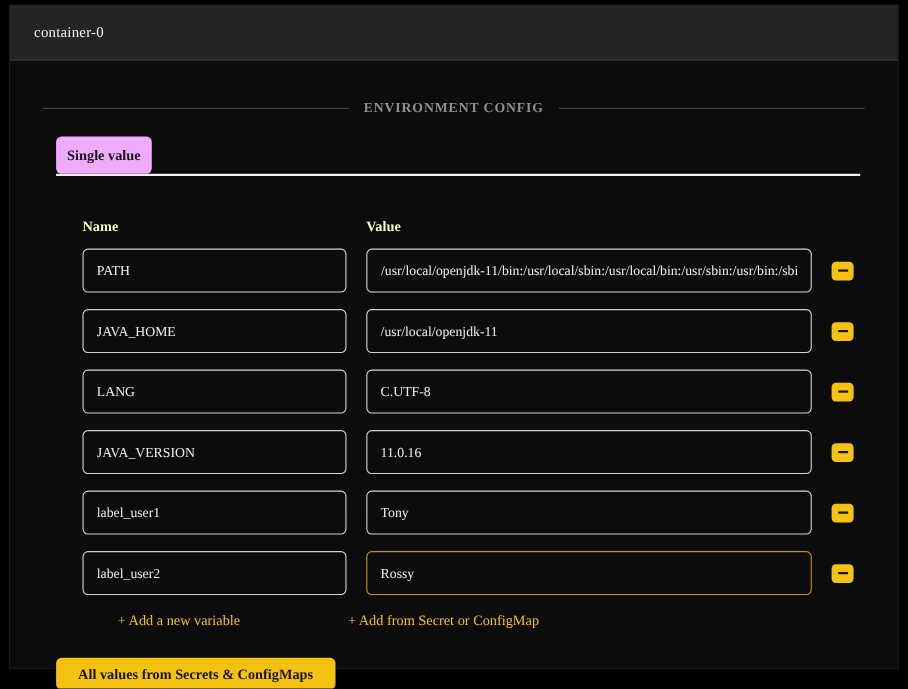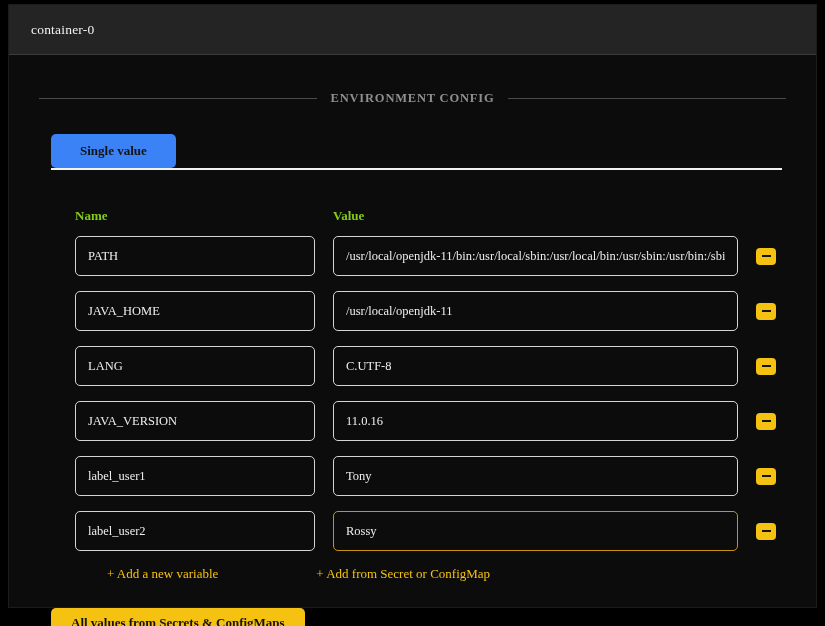--- a/index.html
+++ b/index.html
@@ -2,31 +2,31 @@
 <html><head>
 <meta charset="utf-8">
 <style>
   * { box-sizing: border-box; margin: 0; padding: 0; }
   html, body { width: 825px; height: 626px; background: #000; font-family: "Liberation Sans", sans-serif; overflow: hidden; }
   .window { margin: 4px 8px 0 8px; background: #0c0c0c; height: 604px; border: 1px solid #1c1c1c; display: flex; flex-direction: column; font-family: Liberation Serif, serif; }
   .panel-header { background: #242424; height: 50px; display: flex; align-items: center; padding: 0 22px; border-bottom: 1px solid #3a3a3a; flex: 0 0 auto; }
   .panel-title { color: #f2f2f2; font-size: 13.5px; letter-spacing: .2px; }
   .content { padding: 36px 30px 0 30px; flex: 1 1 auto; }
 
-  .section-heading { display: flex; align-items: center; gap: 14px; margin-bottom: 28px; }
+  .section-heading { display: flex; align-items: center; gap: 14px; margin-bottom: 18px; }
   .section-heading .line { flex: 1; height: 1px; background: #4a4a4a; }
   .heading-text { color: #8f8f8f; font-size: 12.5px; font-weight: 700; letter-spacing: .8px; }
 
   .tab-row { padding-left: 12px; }
-  .tab-btn { background: #3b82f6; color: #141414; border: none; border-radius: 5px; height: 34px; padding: 0 29px; font-size: 13px; font-weight: 700; font-family: inherit; cursor: pointer; }
+  .tab-btn { background: #f0abfc; color: #141414; border: none; border-radius: 5px; height: 34px; padding: 0 10px; font-size: 13px; font-weight: 700; font-family: inherit; cursor: pointer; }
   .tab-underline { height: 2px; background: #f2f2f2; margin: 0 4px 0 12px; }
 
   .form { padding: 38px 0 0 36px; }
   .form-headers { display: flex; margin-bottom: 12px; }
-  .form-headers .hdr { color: #84cc16; font-size: 13px; font-weight: 700; }
+  .form-headers .hdr { color: #fef9c3; font-size: 13px; font-weight: 700; }
   .hdr-name { width: 258px; }
   .hdr-value { }
 
   .env-row { display: flex; align-items: center; margin-bottom: 15px; }
   .env-row input { background: transparent; border: 1px solid #d4d4d4; border-radius: 5px; height: 40px; color: #eeeeee; font-size: 12.5px; font-family: inherit; padding: 0 12px; outline: none; }
   .name-input { width: 240px; margin-right: 18px; }
   .value-input { width: 405px; }
   .value-input.focused { border-color: #c9930f; }
   .remove-btn { margin-left: 18px; width: 20px; height: 17px; background: #f5c211; border: none; border-radius: 4px; cursor: pointer; display: flex; align-items: center; justify-content: center; padding: 0; }
   .minus-icon { display: block; width: 9px; height: 2px; background: #141414; }

